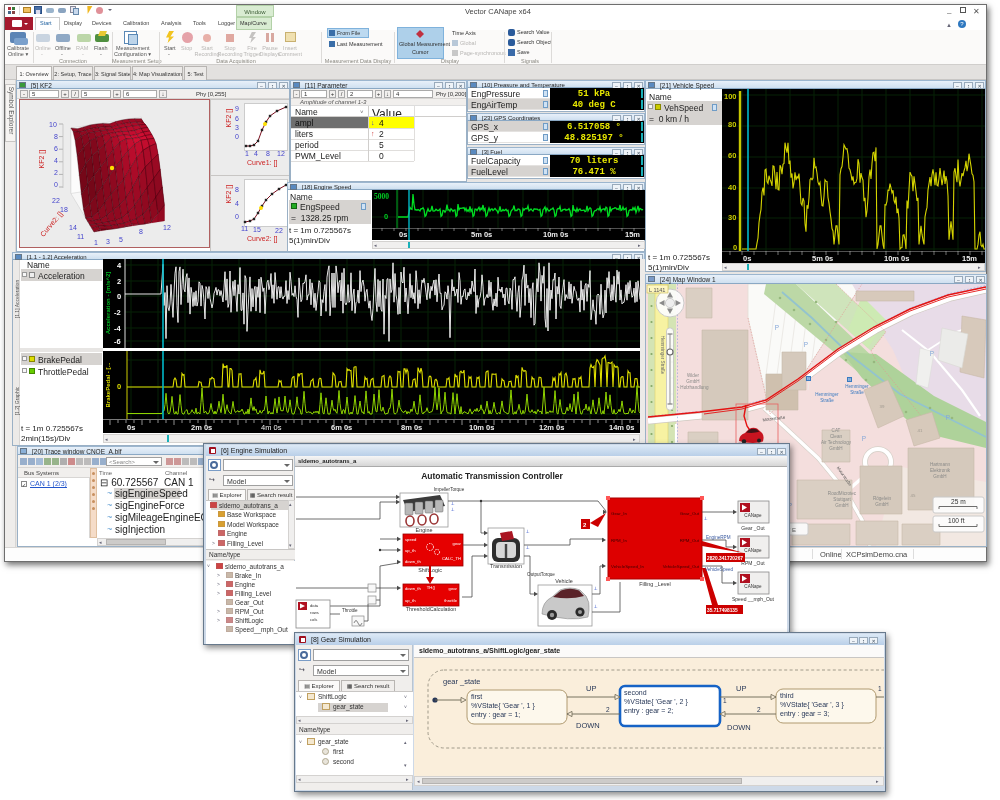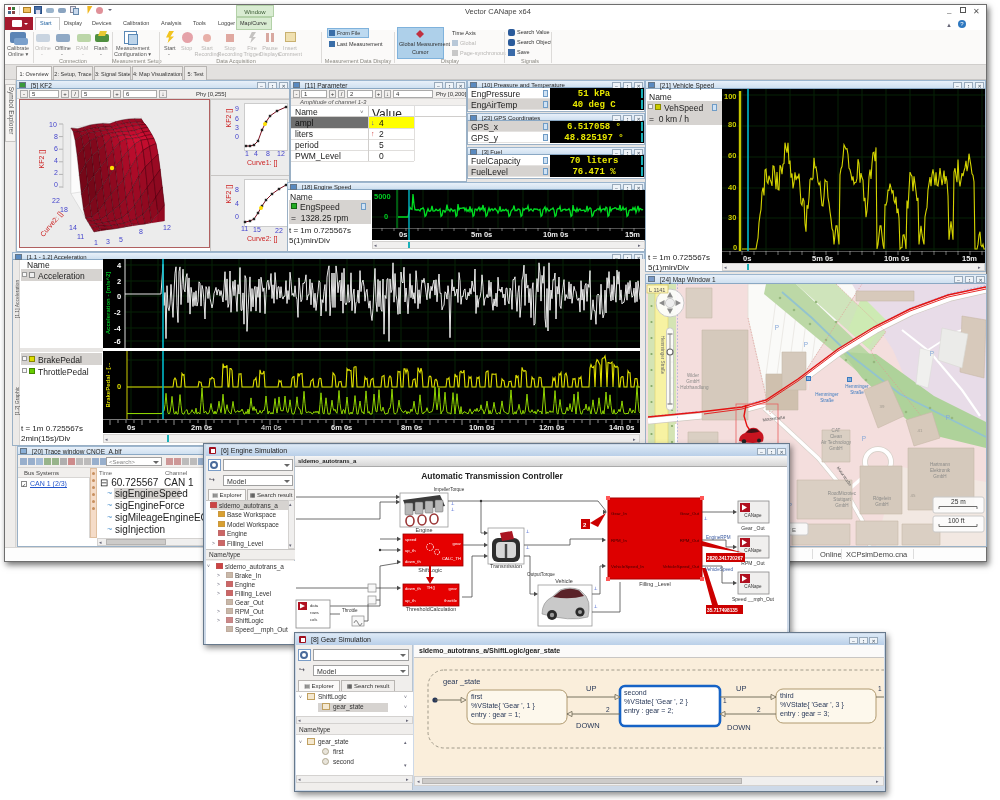--- a/index.html
+++ b/index.html
@@ -553,21 +553,21 @@
       <line x1="538" y1="228" x2="538" y2="231" stroke="#bbb" stroke-width="0.6"></line>
       <line x1="550" y1="228" x2="550" y2="231" stroke="#bbb" stroke-width="0.6"></line>
       <line x1="562" y1="228" x2="562" y2="231" stroke="#bbb" stroke-width="0.6"></line>
       <line x1="574" y1="228" x2="574" y2="231" stroke="#bbb" stroke-width="0.6"></line>
       <line x1="586" y1="228" x2="586" y2="231" stroke="#bbb" stroke-width="0.6"></line>
       <line x1="598" y1="228" x2="598" y2="231" stroke="#bbb" stroke-width="0.6"></line>
       <line x1="610" y1="228" x2="610" y2="231" stroke="#bbb" stroke-width="0.6"></line>
       <line x1="622" y1="228" x2="622" y2="231" stroke="#bbb" stroke-width="0.6"></line>
       <line x1="634" y1="228" x2="634" y2="231" stroke="#bbb" stroke-width="0.6"></line>
     </svg>
-<div class="abs" style="left:374px;top:192px;font-size:7.5px;color:#00cc22;font-weight:bold;">5000</div>
+<div class="abs" style="left:374px;top:192px;font-size:7.5px;color:#00cc22;font-weight:bold;font-family:Liberation Serif, serif;">5000</div>
 <div class="abs" style="left:384px;top:212px;font-size:7.5px;color:#00cc22;font-weight:bold;">0</div>
 <div class="abs" style="left:399px;top:230px;font-size:7.5px;color:#eee;font-weight:bold;">0s</div>
 <div class="abs" style="left:471px;top:230px;font-size:7.5px;color:#eee;font-weight:bold;">5m 0s</div>
 <div class="abs" style="left:543px;top:230px;font-size:7.5px;color:#eee;font-weight:bold;">10m 0s</div>
 <div class="abs" style="left:625px;top:230px;font-size:7.5px;color:#eee;font-weight:bold;">15m</div>
 <div class="abs scroll" style="left:372px;top:241px;width:273px;height:8px;"></div>
 <div class="abs" style="left:374px;top:242px;font-size:5px;color:#667;">◂</div>
 <div class="abs" style="left:638px;top:242px;font-size:5px;color:#667;">▸</div>
 <div class="abs" style="left:408px;top:242px;width:2px;height:6px;background:#18b0b8;"></div>
 <div class="abs" style="left:645px;top:80px;width:341px;height:192px;background:#fff;border:1px solid #9ab0c5;"></div>

